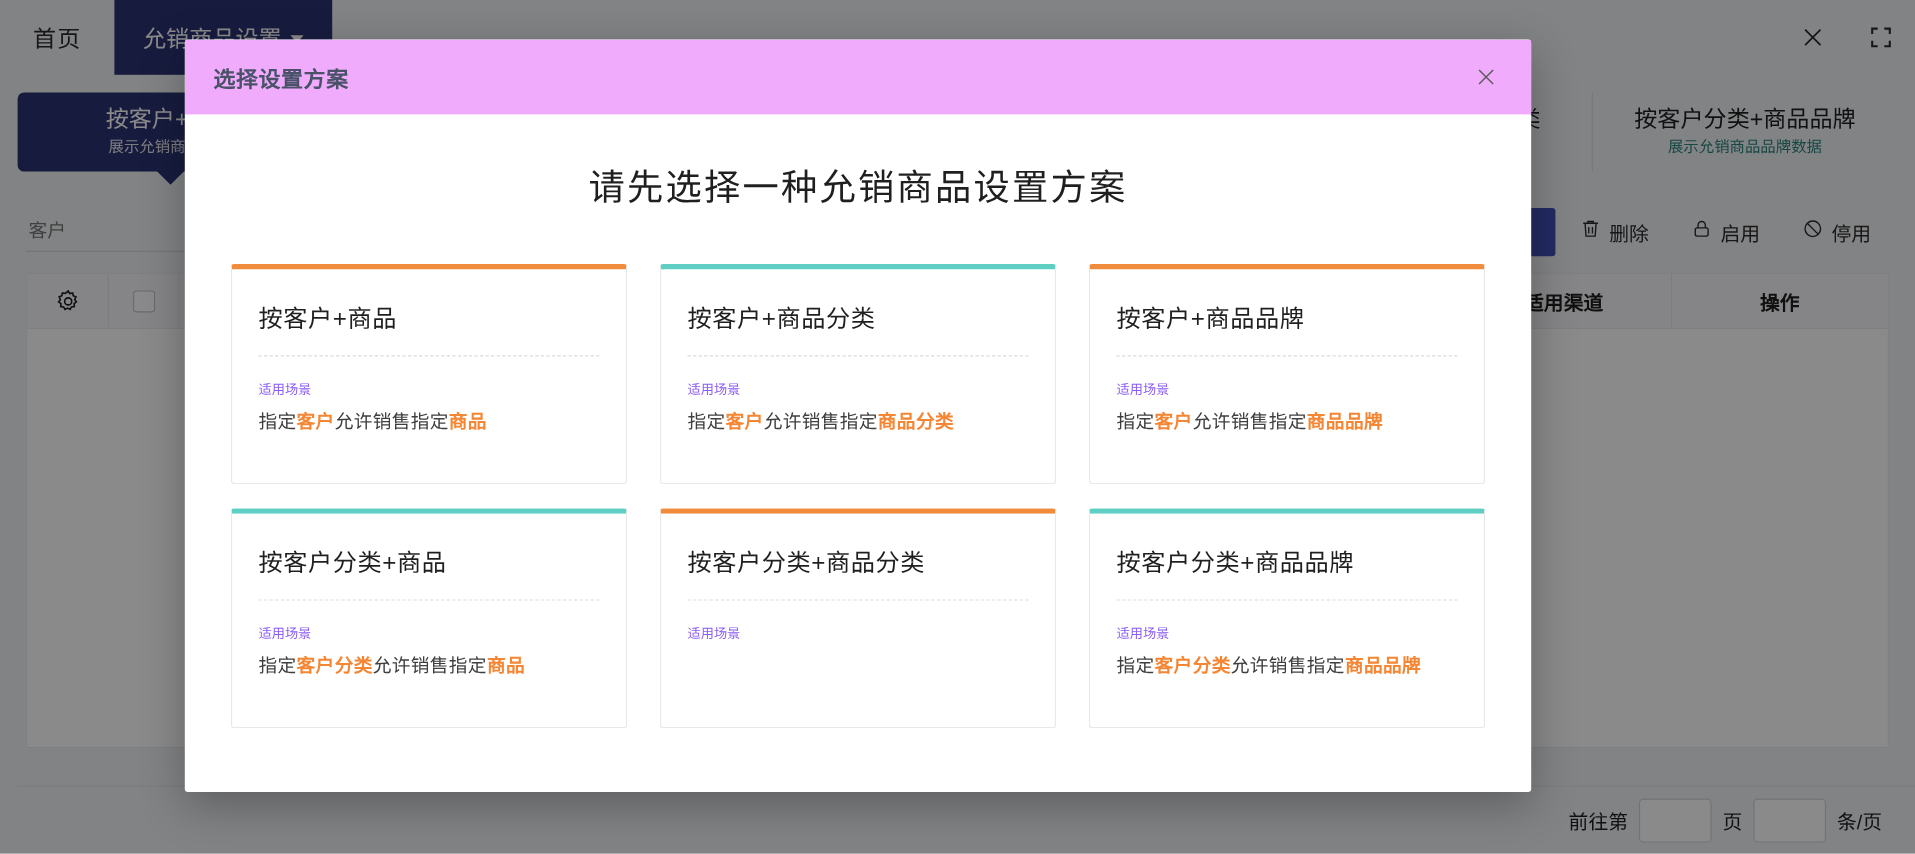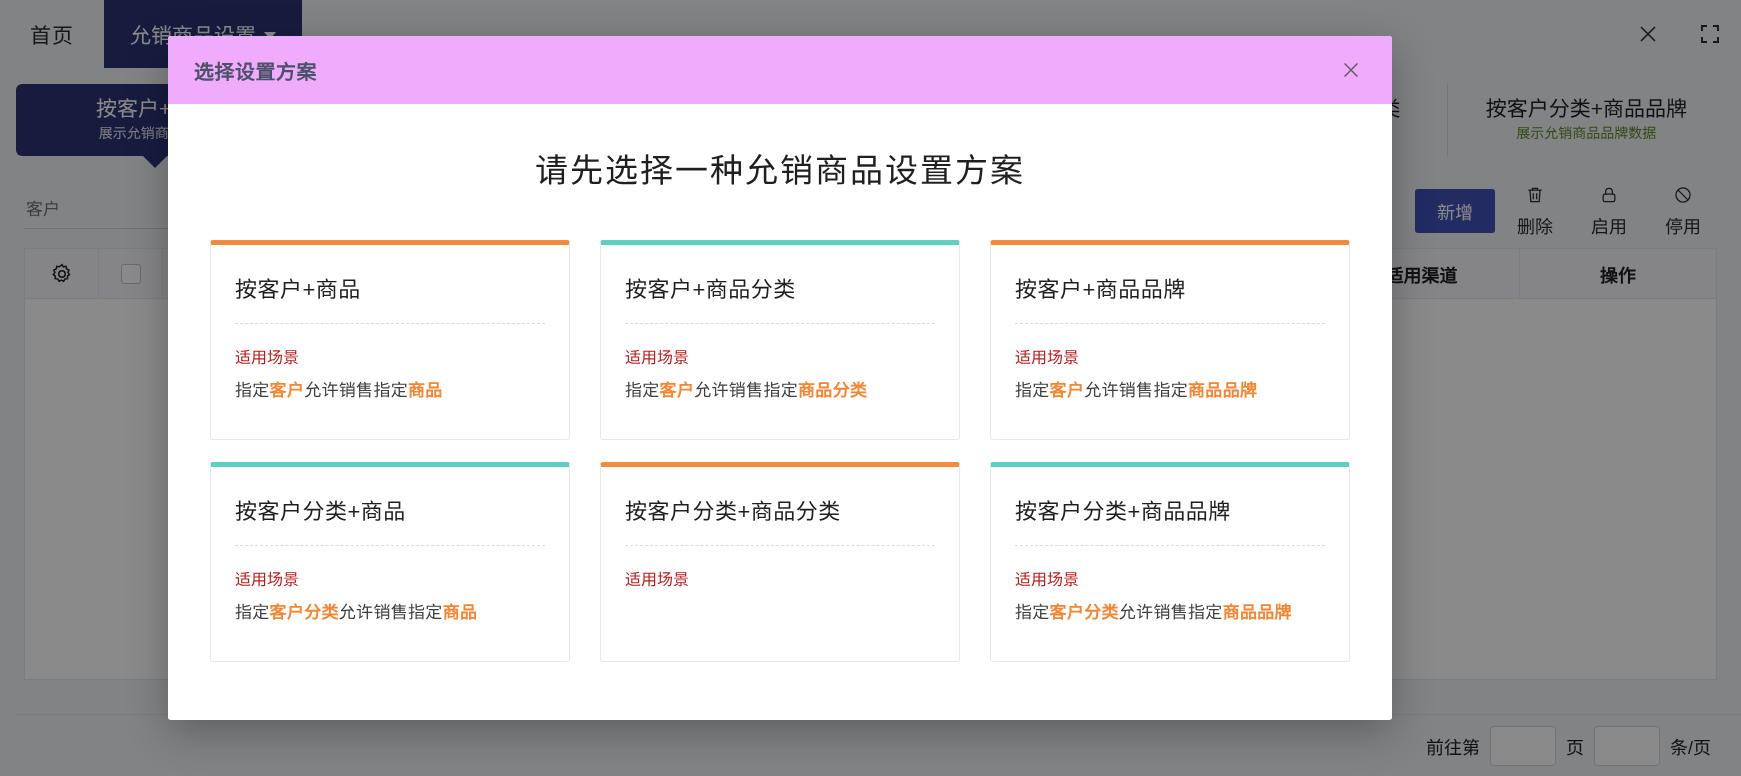--- a/index.html
+++ b/index.html
@@ -74,21 +74,21 @@
   .scheme-card .s-sub   { font-size: 14px; line-height: 1.5; opacity: .88; }
   .scheme-card.selected::after {
     content: ""; position: absolute; bottom: -12px; left: 50%;
     transform: translateX(-50%);
     width: 0; height: 0;
     border-left: 13px solid transparent;
     border-right: 13px solid transparent;
     border-top: 13px solid #2c3475;
   }
   .scheme-card:not(.selected) .s-title { color: #1f1f1f; }
-  .scheme-card:not(.selected) .s-sub   { color: #4d7c0f; }
+  .scheme-card:not(.selected) .s-sub   { color: #0f766e; }
   .scheme-card.divided { border-left: 1px solid #d8dbe2; border-radius: 0; }
 
   
   .filter-strip {
     position: absolute; top: 182px; left: 24px; right: 24px; height: 58px;
     display: flex; align-items: center;
   }
   .filter-input {
     width: 168px; border: 0; border-bottom: 1px solid #cfd3da;
     background: transparent; outline: none;
@@ -99,26 +99,25 @@
   .filter-spacer { flex: 1; }
 
   .toolbar { display: flex; align-items: center; gap: 6px; }
   .btn-primary {
     background: #3f51b5; color: #fff;
     font-size: 18px; padding: 9px 22px;
     border: 0; border-radius: 3px; cursor: pointer;
     font-family: inherit;
   }
   .btn-ghost {
-    display: flex; align-items: center; gap: 7px;
+    display: flex; align-items: flex-start; gap: 7px;
     background: transparent; border: 0;
     font-size: 18px; color: #2b2b2b;
     padding: 9px 16px; cursor: pointer;
     font-family: inherit;
-    flex-direction: column;
   }
 
   
   .table-wrap {
     position: absolute; top: 248px; left: 24px; right: 24px; bottom: 96px;
     background: #fff;
     border: 1px solid #e4e7ed;
   }
   .thead {
     display: flex; height: 50px; align-items: stretch;
@@ -214,21 +213,21 @@
     cursor: pointer;
     transition: box-shadow .15s;
   }
   .opt-title {
     font-size: 22px; color: #1f1f1f; letter-spacing: .5px;
     padding-bottom: 20px;
   }
   .opt-divider {
     border: 0; border-top: 1px dashed #dcdcdc; margin: 0 0 20px 0;
   }
-  .opt-label { font-size: 16px; color: #b91c1c; margin-bottom: 8px; }
+  .opt-label { font-size: 12px; color: #8b5cf6; margin-bottom: 8px; }
   .opt-desc  { font-size: 17px; color: #3f3f3f; letter-spacing: .3px; font-family: Liberation Serif, serif; }
   .hl { color: #f58634; font-weight: bold; }
 </style>
 </head>
 <body>
 
 <div id="app-root">
 
   <div class="tabbar">
     <div class="tab-home">

